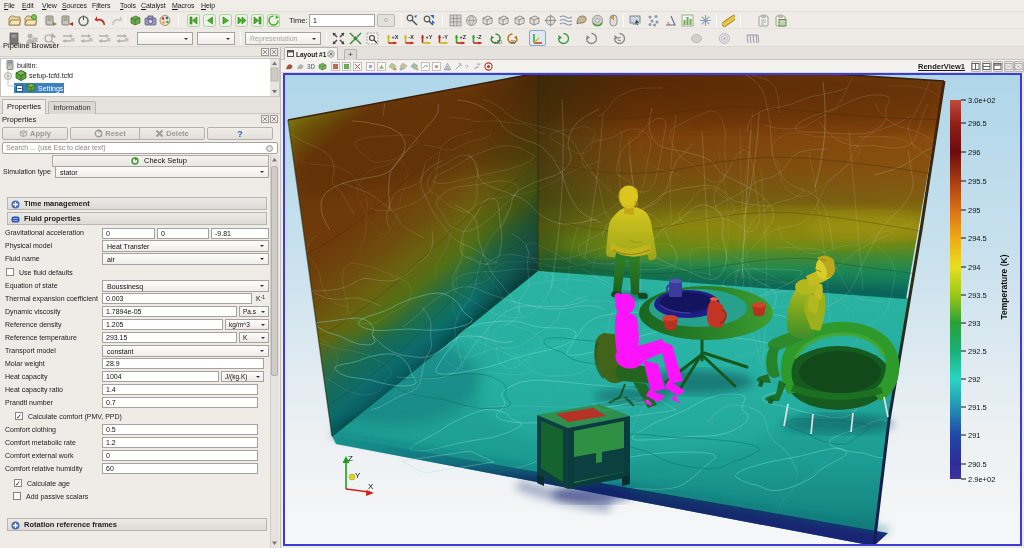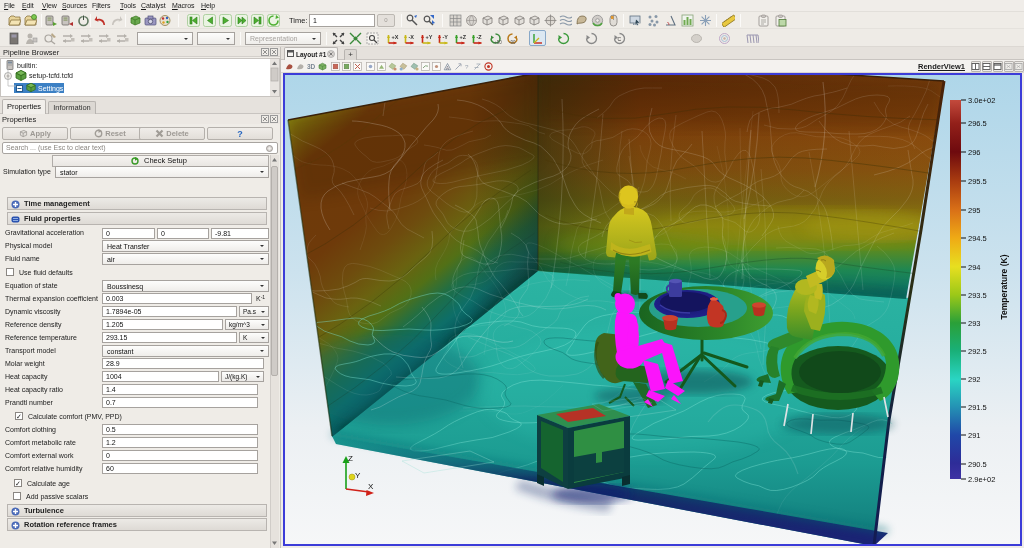--- a/index.html
+++ b/index.html
@@ -354,21 +354,21 @@
     </svg>
 <svg class="abs" style="left:718px;top:32px" width="13" height="13" viewBox="0 0 13 13">
       <circle cx="6.5" cy="6.5" r="5" fill="none" stroke="#c0a8c8" stroke-width="1"></circle>
       <circle cx="6.5" cy="6.5" r="3" fill="none" stroke="#a8c0d8" stroke-width="1"></circle>
       <circle cx="6.5" cy="6.5" r="1.2" fill="#c8b0a0"></circle>
     </svg>
 <svg class="abs" style="left:746px;top:32px" width="13" height="13" viewBox="0 0 13 13">
       <path d="M1 3 h11 M1 3 l1 8 M4 3 l1 8 M7 3 l1 8 M10 3 l1 8 M12 3 l1 8" stroke="#9a96b0" stroke-width="1"></path>
     </svg>
 <div class="abs" style="left:0;top:47px;width:280px;height:10px;background:#e9e5e0;border-bottom:1px solid #d4d0cb"></div>
-<div class="lbl" style="left:3px;top:48px;font-size:7.5px">Pipeline Browser</div>
+<div class="lbl" style="left:3px;top:41px;font-size:7.5px">Pipeline Browser</div>
 <svg class="abs" style="left:261px;top:48px" width="17" height="8">
       <rect x="0.5" y="0.5" width="7" height="7" fill="#efece7" stroke="#999"></rect>
       <rect x="9.5" y="0.5" width="7" height="7" fill="#efece7" stroke="#999"></rect>
       <path d="M2 2 l4 4 m0 -4 l-4 4 M11 2 l4 4 m0-4 l-4 4" stroke="#777" stroke-width="0.8"></path>
     </svg>
 <div class="abs" style="left:0;top:58px;width:280px;height:39px;background:#fff;border:1px solid #c8c4c0"></div>
 <div class="abs" style="left:270px;top:59px;width:9px;height:37px;background:#e8e4e0"></div>
 <svg class="abs" style="left:270px;top:59px" width="9" height="37">
       <path d="M2 6 L4.5 2.5 L7 6z" fill="#777"></path>
       <path d="M2 31 L4.5 34.5 L7 31z" fill="#777"></path>
@@ -496,24 +496,20 @@
 <div class="lbl" style="left:5px;top:439px">Comfort metabolic rate</div>
 <div class="inp" style="left:102px;top:437px;width:156px;height:11px">1.2</div>
 <div class="lbl" style="left:5px;top:452px">Comfort external work</div>
 <div class="inp" style="left:102px;top:450px;width:156px;height:11px">0</div>
 <div class="lbl" style="left:5px;top:465px">Comfort relative humidity</div>
 <div class="inp" style="left:102px;top:463px;width:156px;height:11px">60</div>
 <div class="chk" style="left:14px;top:479px">✓</div>
 <div class="lbl" style="left:27px;top:480px">Calculate age</div>
 <div class="chk" style="left:13px;top:492px"></div>
 <div class="lbl" style="left:26px;top:493px">Add passive scalars</div>
-<div class="secbar" style="top:504px"><svg width="9" height="9" style="position:absolute;left:3px;top:2px">
-        <circle cx="4.5" cy="4.5" r="4" fill="#4a6ab8"></circle>
-        <path d="M4.5 2 v5 M2 4.5 h5" stroke="#fff" stroke-width="1.4"></path>
-      </svg>Turbulence</div>
 <div class="secbar" style="top:518px"><svg width="9" height="9" style="position:absolute;left:3px;top:2px">
         <circle cx="4.5" cy="4.5" r="4" fill="#4a6ab8"></circle>
         <path d="M4.5 2 v5 M2 4.5 h5" stroke="#fff" stroke-width="1.4"></path>
       </svg>Rotation reference frames</div>
 <div class="abs" style="left:280px;top:47px;width:1px;height:501px;background:#c4c0bb"></div>
 <div class="abs" style="left:281px;top:47px;width:743px;height:13px;background:#e5e1dc;border-bottom:1px solid #c8c4c0"></div>
 <div class="abs" style="left:284px;top:47px;width:54px;height:13px;background:#f6f4f1;border:1px solid #b8b4b0;border-bottom:none;border-radius:2px 2px 0 0"></div>
 <svg class="abs" style="left:287px;top:50px" width="7" height="7">
       <rect x="0.5" y="0.5" width="6" height="6" fill="none" stroke="#555" stroke-width="1"></rect>
       <rect x="0.5" y="0.5" width="6" height="2" fill="#555"></rect>

